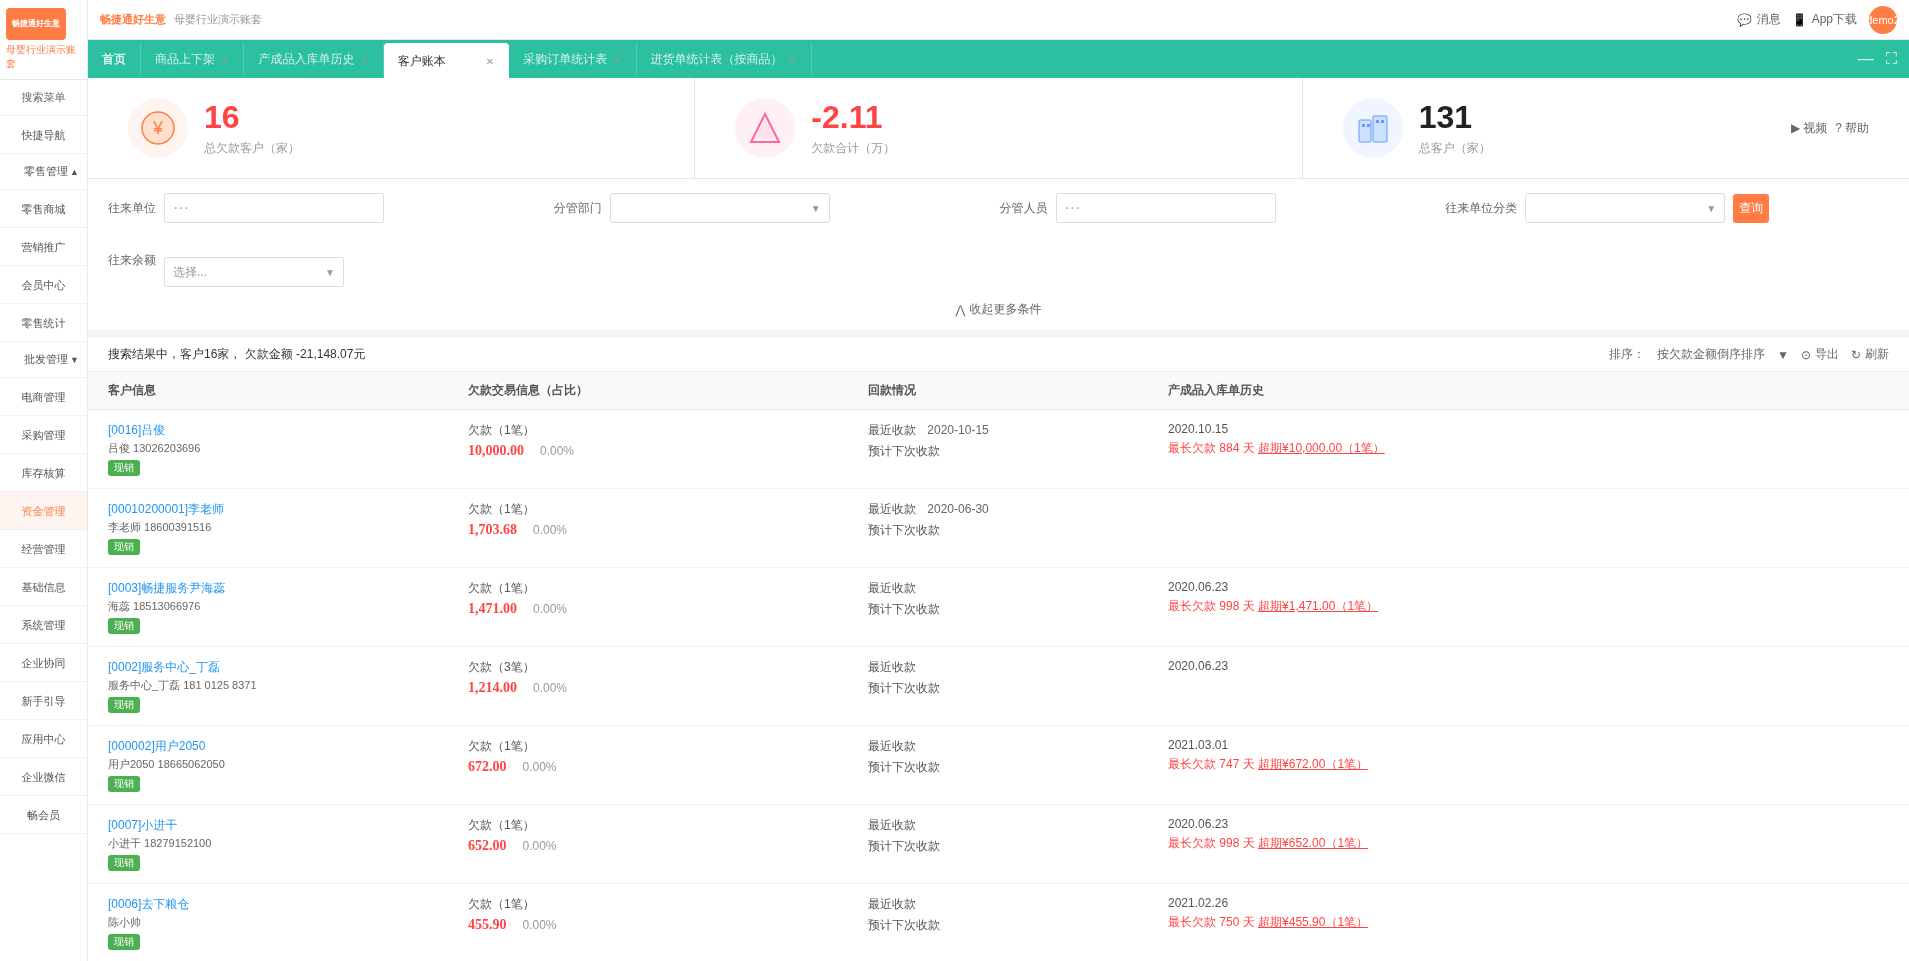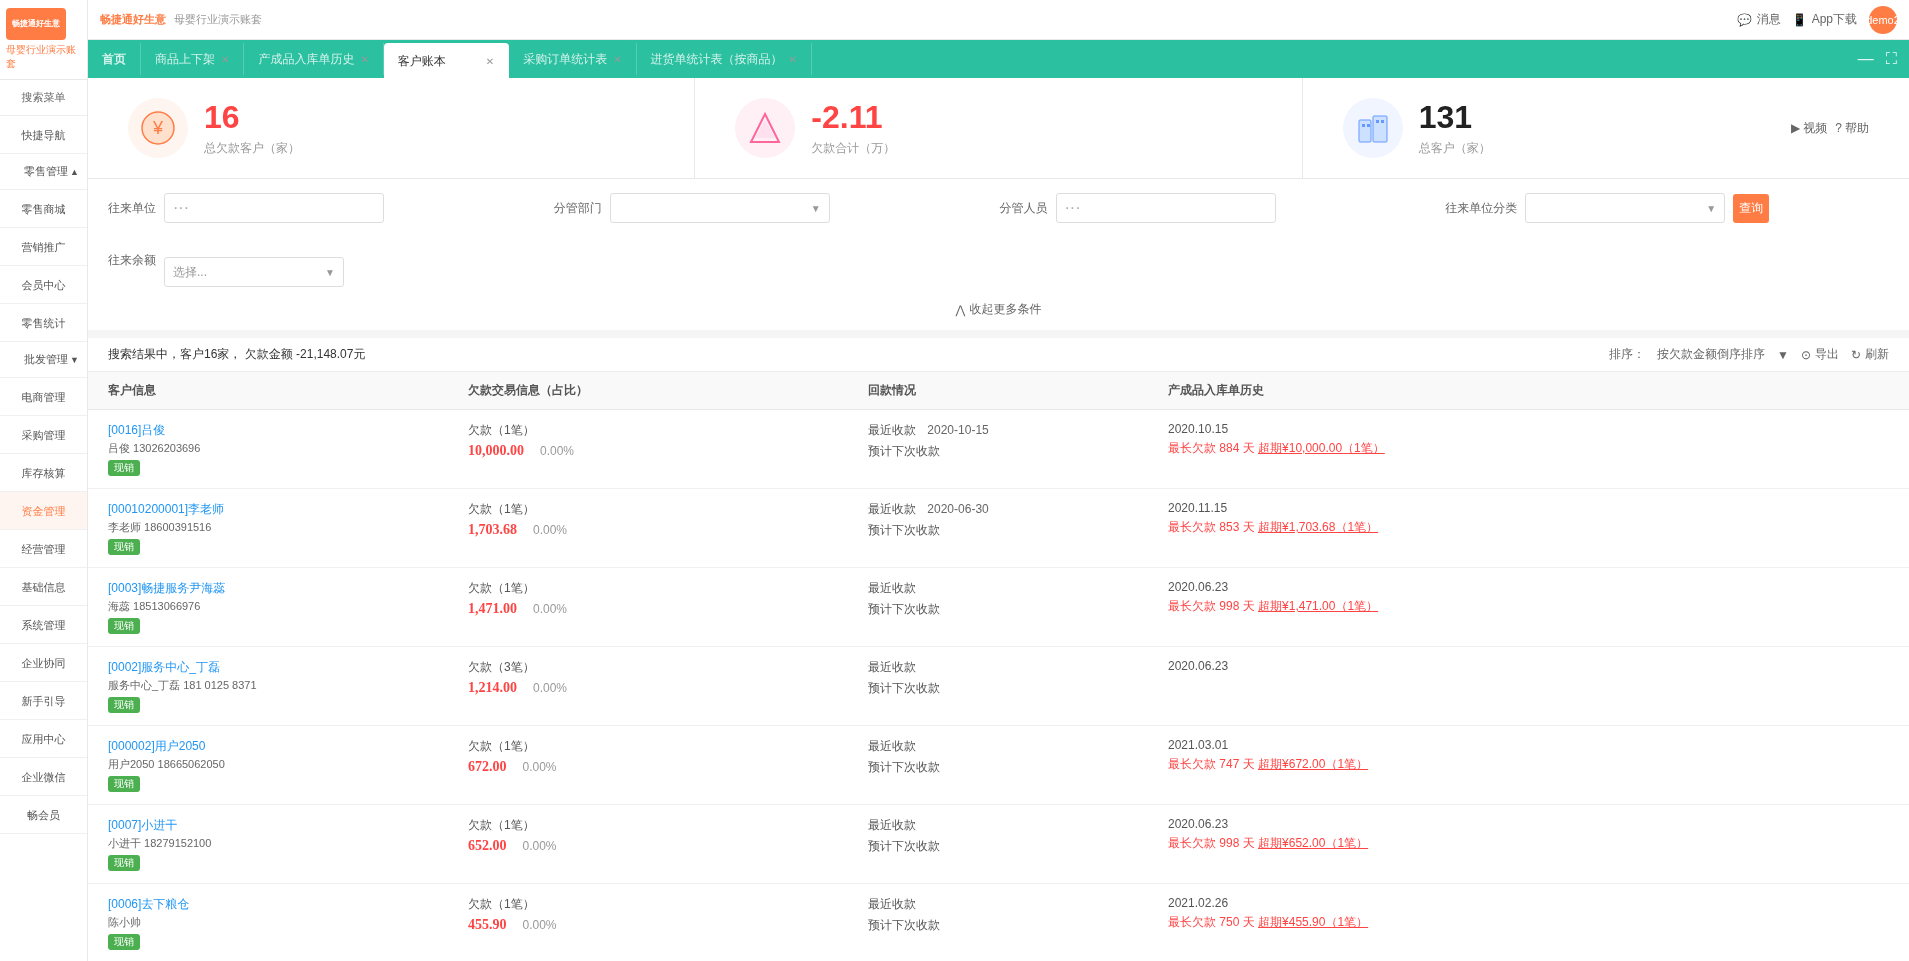--- a/index.html
+++ b/index.html
@@ -405,27 +405,20 @@
               <span class="debt-ratio">0.00%</span>
             </div>
           </div>
           <div>
             <div class="payment-last">
               <span>最近收款</span>
               <span class="payment-date">2020-06-30</span>
             </div>
             <div class="payment-next">预计下次收款</div>
           </div>
-          <div>
-            <div class="overdue-date">2020.11.15</div>
-            <div class="overdue-days">
-              <span>最长欠款 853 天</span>
-              <span class="overdue-link">超期¥1,703.68（1笔）</span>
-            </div>
-          </div>
         </div>
 
         <div class="table-row">
           <div>
             <div class="customer-name">[0003]畅捷服务尹海蕊</div>
             <div class="customer-phone">海蕊  18513066976</div>
             <span class="customer-tag">现销</span>
           </div>
           <div>
             <div class="debt-count">欠款（1笔）</div>

